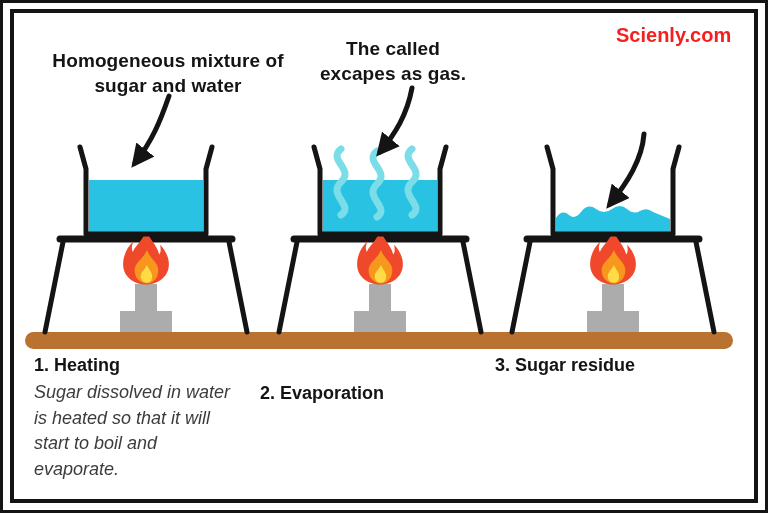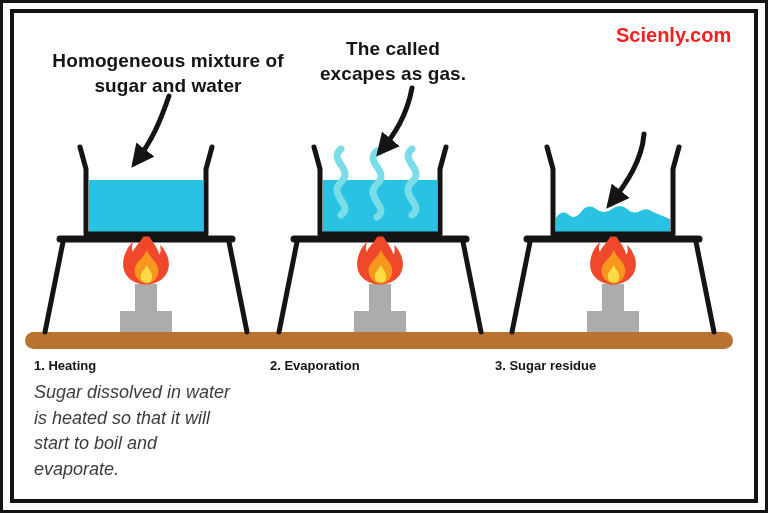--- a/index.html
+++ b/index.html
@@ -18,29 +18,29 @@
     text-align:center;white-space:pre-line;
     font-weight:bold;font-size:19px;line-height:25px;
     color:var(--outline,#141414);letter-spacing:0.1px;
   }
   .watermark{
     position:absolute;left:613px;top:21px;
     font-weight:bold;font-size:20px;color:var(--watermark-red,#F42020);
   }
   .step{position:absolute;top:350px;}
   .step-heading{
-    font-weight:bold;font-size:13px;line-height:25px;
+    font-weight:bold;font-size:18px;line-height:25px;
     color:var(--outline,#141414);margin:0 0 2px 0;
   }
   .step-body{
     font-size:18px;line-height:25.5px;white-space:pre-line;
     color:var(--body-text,#3C3C3C);margin:0;font-style:italic;
   }
   .step-1{left:31px;}
-  .step-2{left:267px;}
+  .step-2{left:257px;margin-top:28px;}
   .step-3{left:492px;}
   .outline-stroke{stroke:var(--outline,#141414);fill:none;}
 </style>
 </head>
 <body>
 
 <div class="canvas">
 
   <svg class="art" width="768" height="513" viewBox="0 0 768 513">
     <defs>

